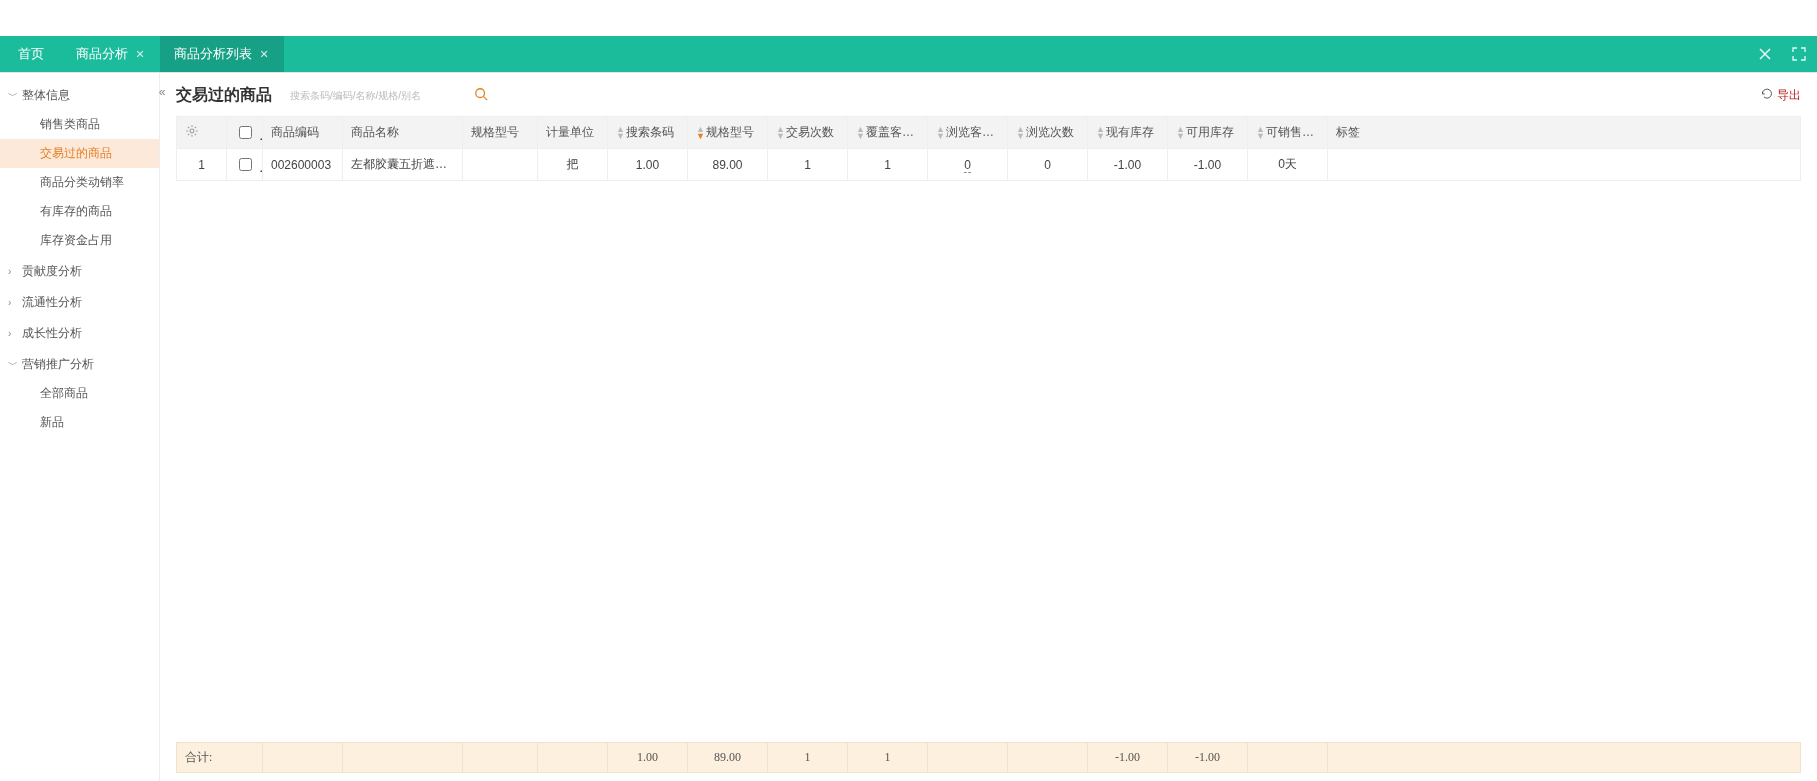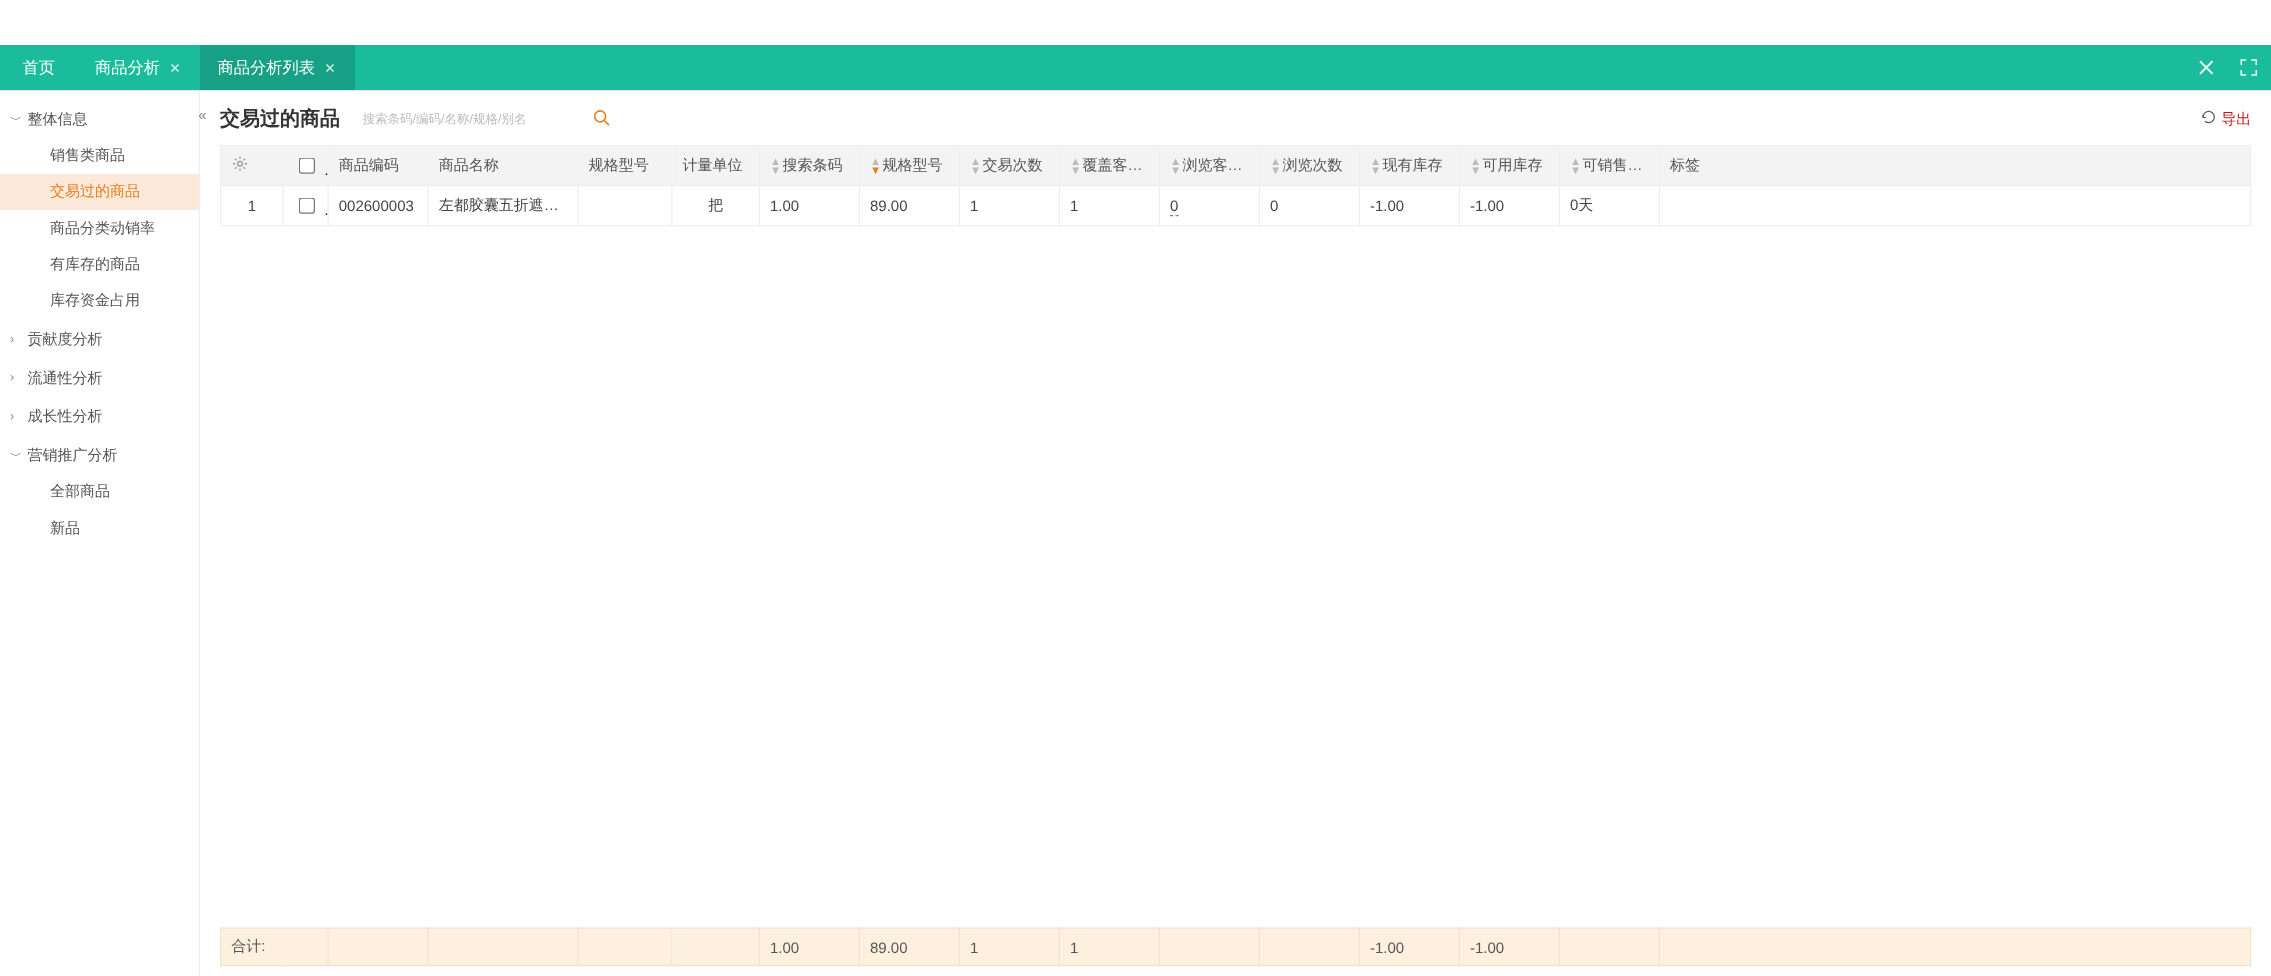--- a/index.html
+++ b/index.html
@@ -155,21 +155,21 @@
     text-overflow: ellipsis;
   }
   .data thead th {
     background: #f3f3f3;
     color: #555;
     font-weight: normal;
     text-align: left;
     position: relative;
   }
   .data tbody td { color: #444; }
-  .num { text-align: left; }
+  .num { text-align: center; }
   .ctr { text-align: center; }
   .sort-handle {
     display: inline-block;
     width: 8px;
     margin-right: 2px;
     color: #bbb;
     font-size: 9px;
     line-height: 7px;
     vertical-align: middle;
   }
@@ -179,20 +179,21 @@
   .red { color: #e74c3c; }
 
   
   .table-footer {
     margin: 0 16px 8px 16px;
   }
   .data tfoot td {
     background: #fdf0df;
     border-color: #f1e2cb;
     color: #555;
+    font-family: Liberation Serif, serif;
   }
 
   
   .c-idx { width: 50px; }
   .c-chk { width: 36px; }
   .c-code { width: 80px; }
   .c-name { width: 120px; }
   .c-spec { width: 75px; }
   .c-unit { width: 70px; }
   .c-num { width: 80px; }

